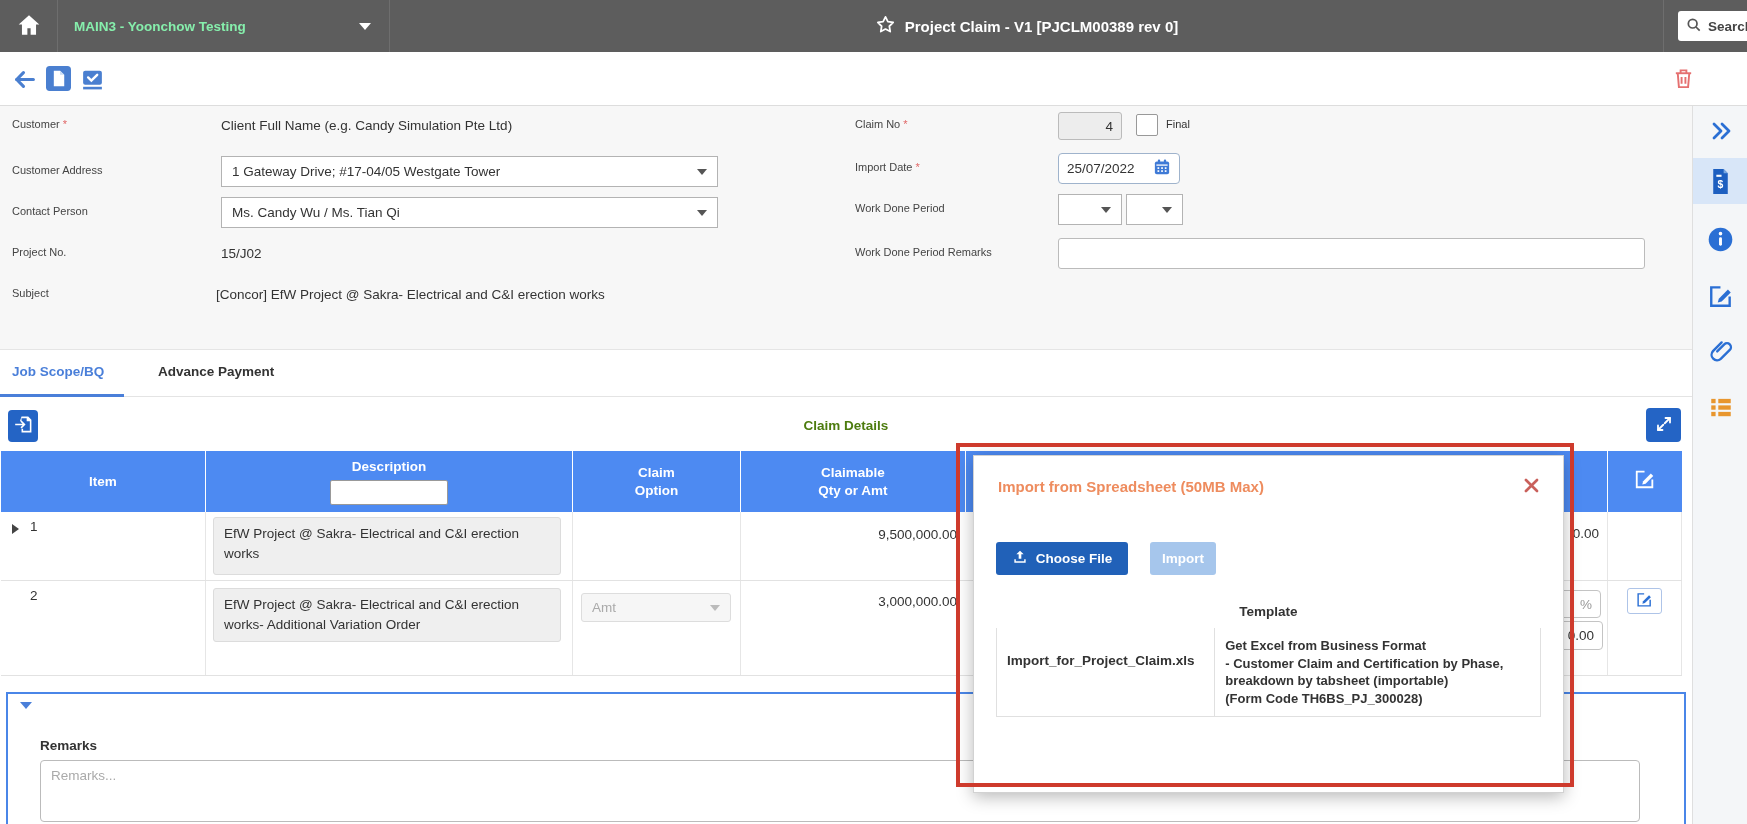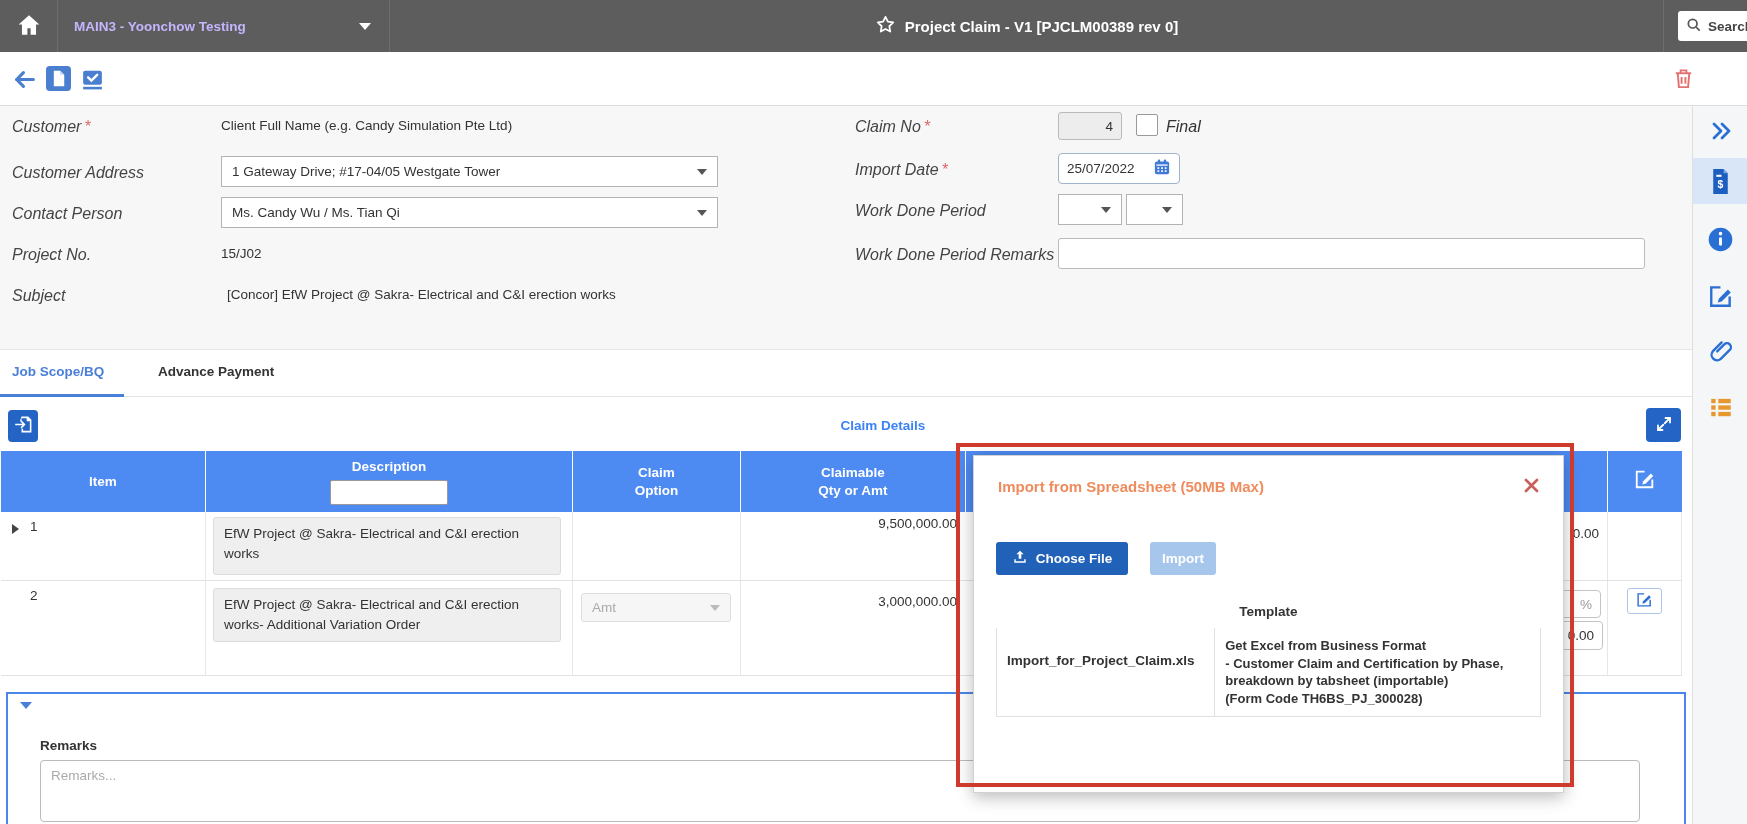--- a/index.html
+++ b/index.html
@@ -3,36 +3,36 @@
 <meta charset="utf-8">
 <style>
   * { margin:0; padding:0; box-sizing:border-box; }
   body { font-family:"Liberation Sans", sans-serif; background:#fff; }
   .screen { position:relative; width:1747px; height:824px; overflow:hidden; background:#fff; font-size:13.5px; color:#333; }
 
   
   .topbar { position:absolute; left:0; top:0; width:1747px; height:52px; background:#5d5d5d; display:flex; align-items:stretch; z-index:10; }
   .tb-home { width:58px; display:flex; align-items:center; justify-content:center; border-right:1px solid #6e6e6e; cursor:pointer; }
   .tb-menu { width:332px; display:flex; align-items:center; justify-content:space-between; padding:0 18px 0 16px; border-right:1px solid #6e6e6e; cursor:pointer; }
-  .tb-menu-label { color:#c4b5fd; font-weight:700; font-size:13.5px; }
+  .tb-menu-label { color:#86efac; font-weight:700; font-size:13.5px; }
   .caret-down-white { width:0; height:0; border-left:6px solid transparent; border-right:6px solid transparent; border-top:7px solid #fff; }
   .tb-center { flex:1; display:flex; align-items:center; justify-content:center; gap:9px; }
   .tb-title { color:#fff; font-weight:700; font-size:15px; }
   .tb-search-cell { width:84px; border-left:1px solid #6e6e6e; display:flex; align-items:center; }
   .searchbox { margin-left:14px; width:120px; height:30px; background:#fff; border-radius:3px; display:flex; align-items:center; padding:0 8px; gap:6px; }
   .searchbox input { border:none; outline:none; width:70px; font-size:13.5px; font-weight:700; color:#444; font-family:"Liberation Sans",sans-serif; background:transparent; }
   .searchbox input::placeholder { color:#444; font-weight:700; }
 
   
   .toolbar { position:absolute; left:0; top:52px; width:1747px; height:54px; background:#fff; border-bottom:1px solid #ddd; z-index:3; }
   .tool-ic { position:absolute; cursor:pointer; }
 
   
   .formarea { position:absolute; left:0; top:106px; width:1692px; height:244px; background:#f7f7f7; border-bottom:1px solid #e5e5e5; z-index:1; }
-  .flabel { position:absolute; font-size:16px; color:#444;font-style:italic; }
+  .flabel { position:absolute; font-size:11px; color:#444; }
   .req { color:#e06666; margin-left:3px; }
   .fvalue { position:absolute; font-size:13.5px; color:#333; }
   .fselect { position:absolute; background:#fff; border:1px solid #b3b3b3; border-radius:0; height:31px; display:flex; align-items:center; justify-content:space-between; padding:0 10px; cursor:pointer; }
   .fselect .val { font-size:13.5px; color:#333; white-space:nowrap; overflow:hidden; }
   .caret-dn { width:0; height:0; border-left:5px solid transparent; border-right:5px solid transparent; border-top:6px solid #555; }
   .finput { position:absolute; border:1px solid #bbb; border-radius:3px; background:#fff; font-family:"Liberation Sans",sans-serif; font-size:13.5px; color:#333; padding:0 8px; outline:none; }
   .claimno { background:#ededed; text-align:right; }
   .datebox { position:absolute; background:#fff; border:1px solid #9fb3cc; border-radius:4px; height:31px; display:flex; align-items:center; justify-content:space-between; padding:0 8px; }
   .datebox input { border:none; outline:none; width:74px; font-size:13.5px; color:#333; background:transparent; font-family:"Liberation Sans",sans-serif; }
   .checkbox { position:absolute; width:22px; height:22px; background:#fff; border:1px solid #999; border-radius:2px; cursor:pointer; }
@@ -40,21 +40,21 @@
   
   .tabsrow { position:absolute; left:0; top:350px; width:1692px; height:47px; background:#fff; border-bottom:1px solid #e4e4e4; z-index:1; }
   .tab { position:absolute; top:14px; font-weight:700; font-size:13.5px; cursor:pointer;text-align:right; }
   .tab.active { color:#4a7fd9; }
   .tab.inactive { color:#333; }
   .tab-underline { position:absolute; left:0; top:44px; width:124px; height:3px; background:#4a7fd9; }
 
   
   .panel { position:absolute; left:0; top:397px; width:1692px; height:295px; background:#fff; z-index:1; }
   .sq-btn { position:absolute; background:#2464c5; border-radius:4px; display:flex; align-items:center; justify-content:center; cursor:pointer; }
-  .panel-title { position:absolute; left:0; top:21px; width:1692px; text-align:center; font-weight:700; font-size:13.5px; color:#3b82f6;margin-left:37px; }
+  .panel-title { position:absolute; left:0; top:21px; width:1692px; text-align:center; font-weight:700; font-size:13.5px; color:#4d7c0f; }
 
   .thead { position:absolute; left:1px; top:54px; height:61px; display:flex; gap:1px; }
   .th { background:#4d8af2; color:#fff; font-weight:600; font-size:13.5px; display:flex; flex-direction:column; align-items:center; justify-content:center; text-align:center; white-space:pre-line; line-height:1.3; }
   .th-filter { width:118px; height:25px; border:1px solid #999; border-radius:2px; background:#fff; margin-top:5px; outline:none; }
   .trow { position:absolute; left:1px; width:1681px; background:#fff; border-bottom:1px solid #e2e2e2; }
   .vl { position:absolute; top:0; bottom:0; width:1px; background:#e6e6e6; }
   .item-caret { position:absolute; left:11px; top:12px; width:0; height:0; border-top:5px solid transparent; border-bottom:5px solid transparent; border-left:7px solid #444; cursor:pointer; }
   .itemno { position:absolute; left:29px; top:7px; }
   .descbox { position:absolute; left:212px; background:#efefef; border:1px solid #dcdcdc; border-radius:3px; width:348px; padding:6px 10px; line-height:1.45; font-size:13.5px; color:#333; cursor:text; }
   .amtcell { position:absolute; left:741px; width:215px; text-align:right; font-size:13.5px; color:#333; }
@@ -163,21 +163,21 @@
     <div class="flabel" style="left:12px; top:99px;">Contact Person</div>
     <div class="fselect" style="left:221px; top:91px; width:497px;">
       <span class="val">Ms. Candy Wu / Ms. Tian Qi</span>
       <span class="caret-dn"></span>
     </div>
 
     <div class="flabel" style="left:12px; top:140px;">Project No.</div>
     <div class="fvalue" style="left:221px; top:140px;">15/J02</div>
 
     <div class="flabel" style="left:12px; top:181px;">Subject</div>
-    <div class="fvalue" style="left:227px; top:181px;">[Concor] EfW Project @ Sakra- Electrical and C&amp;I erection works</div>
+    <div class="fvalue" style="left:216px; top:181px;">[Concor] EfW Project @ Sakra- Electrical and C&amp;I erection works</div>
 
     <div class="flabel" style="left:855px; top:12px;"><span>Claim No</span><span class="req">*</span></div>
     <input class="finput claimno" style="left: 1058px; top: 6px; width: 64px; height: 28px;" value="4">
     <div class="checkbox" style="left:1136px; top:8px;"></div>
     <div class="flabel" style="left:1166px; top:12px; color:#333;">Final</div>
 
     <div class="flabel" style="left:855px; top:55px;"><span>Import Date</span><span class="req">*</span></div>
     <div class="datebox" style="left:1058px; top:47px; width:122px;">
       <input value="25/07/2022" style="">
       <span><svg width="18" height="18" viewBox="0 0 24 24">
@@ -254,21 +254,21 @@
 
     <div class="trow" style="top:115px; height:69px;">
       <div class="vl" style="left:204px;"></div>
       <div class="vl" style="left:571px;"></div>
       <div class="vl" style="left:739px;"></div>
       <div class="vl" style="left:1606px;"></div>
       <div class="vl" style="left:1680px;"></div>
       <span class="item-caret"></span>
       <div class="itemno">1</div>
       <div class="descbox" style="top:5px; height:58px;">EfW Project @ Sakra- Electrical and C&amp;I erection works</div>
-      <div class="amtcell" style="top:4px;padding-left:16px;">9,500,000.00</div>
+      <div class="amtcell" style="top:15px;padding-left:16px;">9,500,000.00</div>
       <div class="partial-amt" style="top:14px;">0.00</div>
     </div>
 
     <div class="trow" style="top:184px; height:95px;">
       <div class="vl" style="left:204px;"></div>
       <div class="vl" style="left:571px;"></div>
       <div class="vl" style="left:739px;"></div>
       <div class="vl" style="left:1606px;"></div>
       <div class="vl" style="left:1680px;"></div>
       <div class="itemno">2</div>

